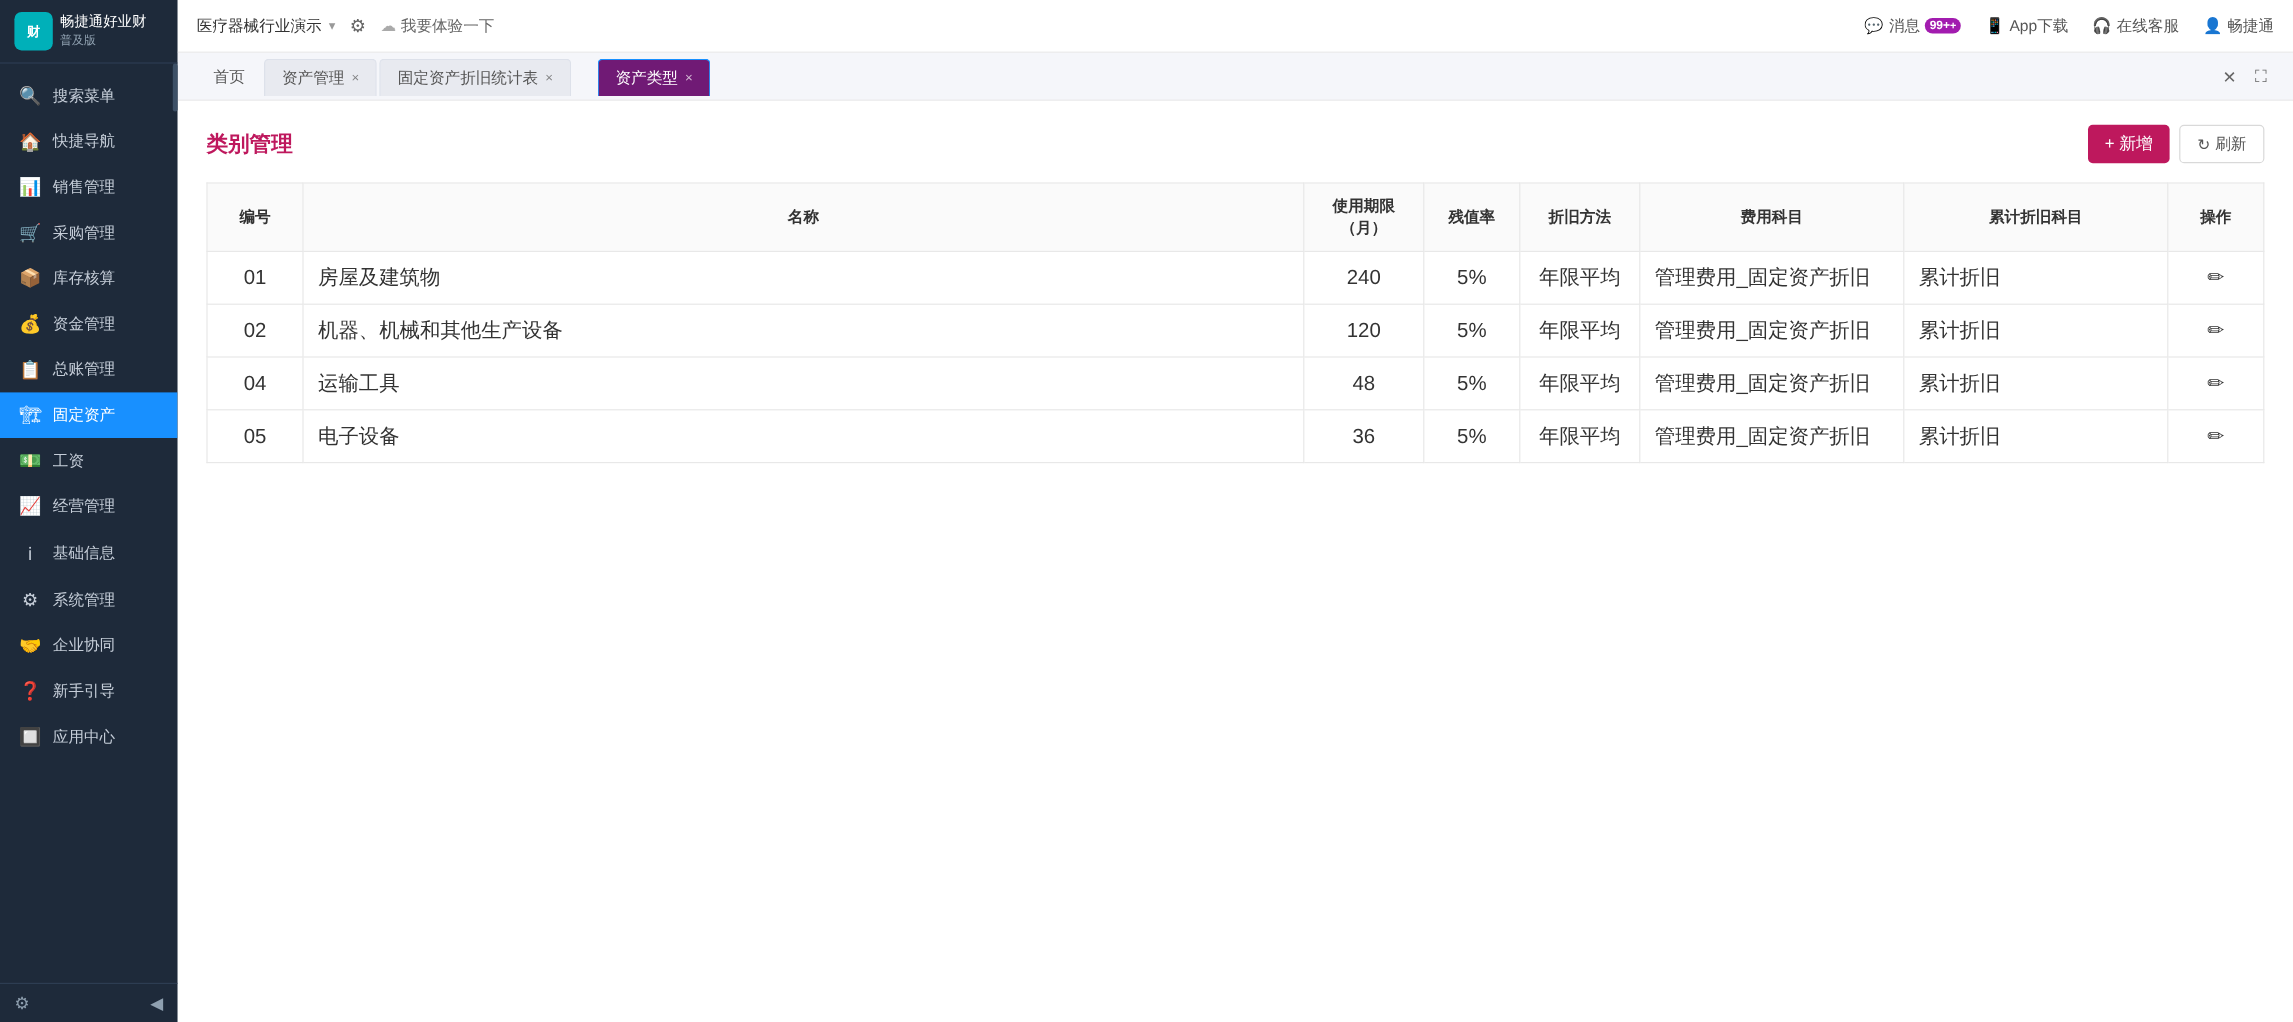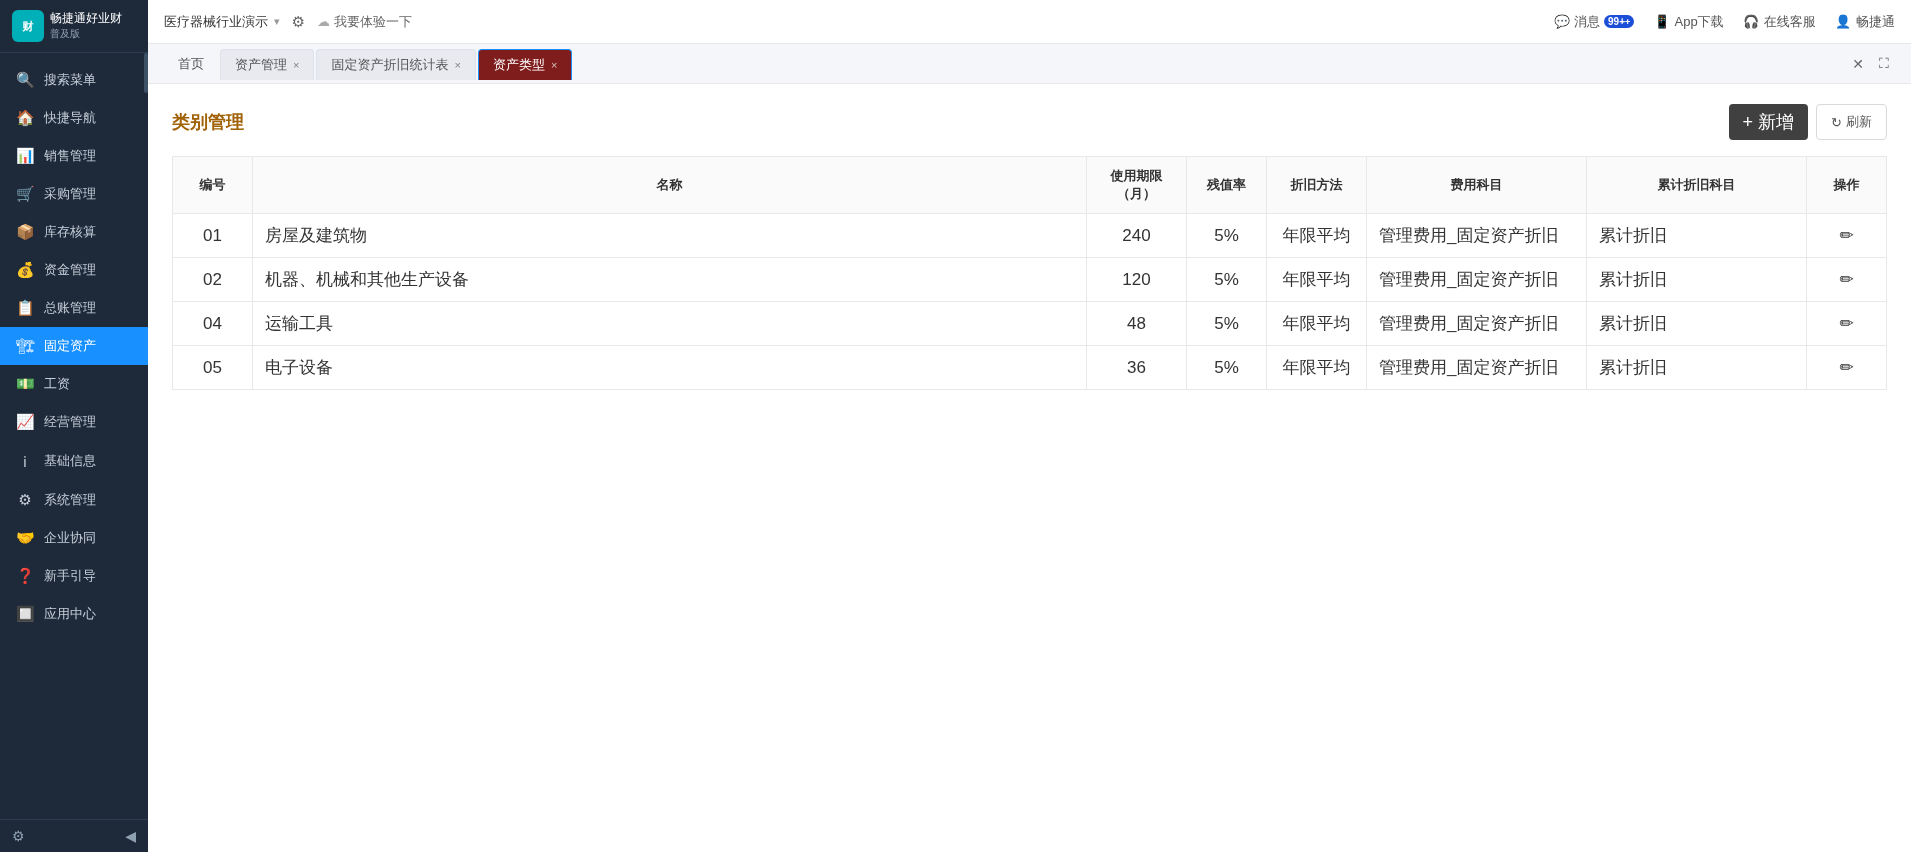--- a/index.html
+++ b/index.html
@@ -84,21 +84,21 @@
     .topbar-try-icon { color: #aaa; }
     .topbar-right {
       margin-left: auto;
       display: flex; align-items: center; gap: 20px;
     }
     .topbar-right-item {
       display: flex; align-items: center; gap: 4px;
       color: #555; cursor: pointer; font-size: 13px;
     }
     .badge {
-      background: #1d4ed8;
+      background: #a21caf;
       color: white;
       border-radius: 8px;
       font-size: 10px;
       padding: 1px 4px;
       font-weight: bold;
     }
     .badge-plus { font-size: 9px; }
 
     
     .tabbar {
@@ -116,23 +116,24 @@
       border-radius: 4px 4px 0 0;
       cursor: pointer;
       font-size: 13px;
       color: #555;
       background: #e8eaf0;
       border: 1px solid #dde1ea;
       border-bottom: none;
       margin-bottom: -1px;
     }
     .tab.active {
-      background: #7f1d1d;
+      background: #701a75;
       color: #fff;
       border-color: #1890ff;
+      margin-left: 20px;
     }
     .tab-home {
       background: transparent;
       border: none;
       color: #555;
     }
     .tab-close { font-size: 11px; color: inherit; opacity: 0.7; }
 
     
     .content {
@@ -142,30 +143,30 @@
       background: #fff;
     }
 
     
     .page-header {
       display: flex;
       align-items: center;
       justify-content: space-between;
       margin-bottom: 16px;
     }
-    .page-title { font-size: 18px; font-weight: 600; color: #a16207; }
+    .page-title { font-size: 18px; font-weight: 600; color: #be185d; }
     .page-actions { display: flex; gap: 8px; }
     .btn-primary {
-      background: #404040;
+      background: #be185d;
       color: #fff;
       border: none;
       border-radius: 4px;
       padding: 6px 14px;
       cursor: pointer;
-      font-size: 18px;
+      font-size: 14px;
       display: flex; align-items: center; gap: 4px;
     }
     .btn-default {
       background: #fff;
       color: #555;
       border: 1px solid #d9d9d9;
       border-radius: 4px;
       padding: 6px 14px;
       cursor: pointer;
       font-size: 13px;

